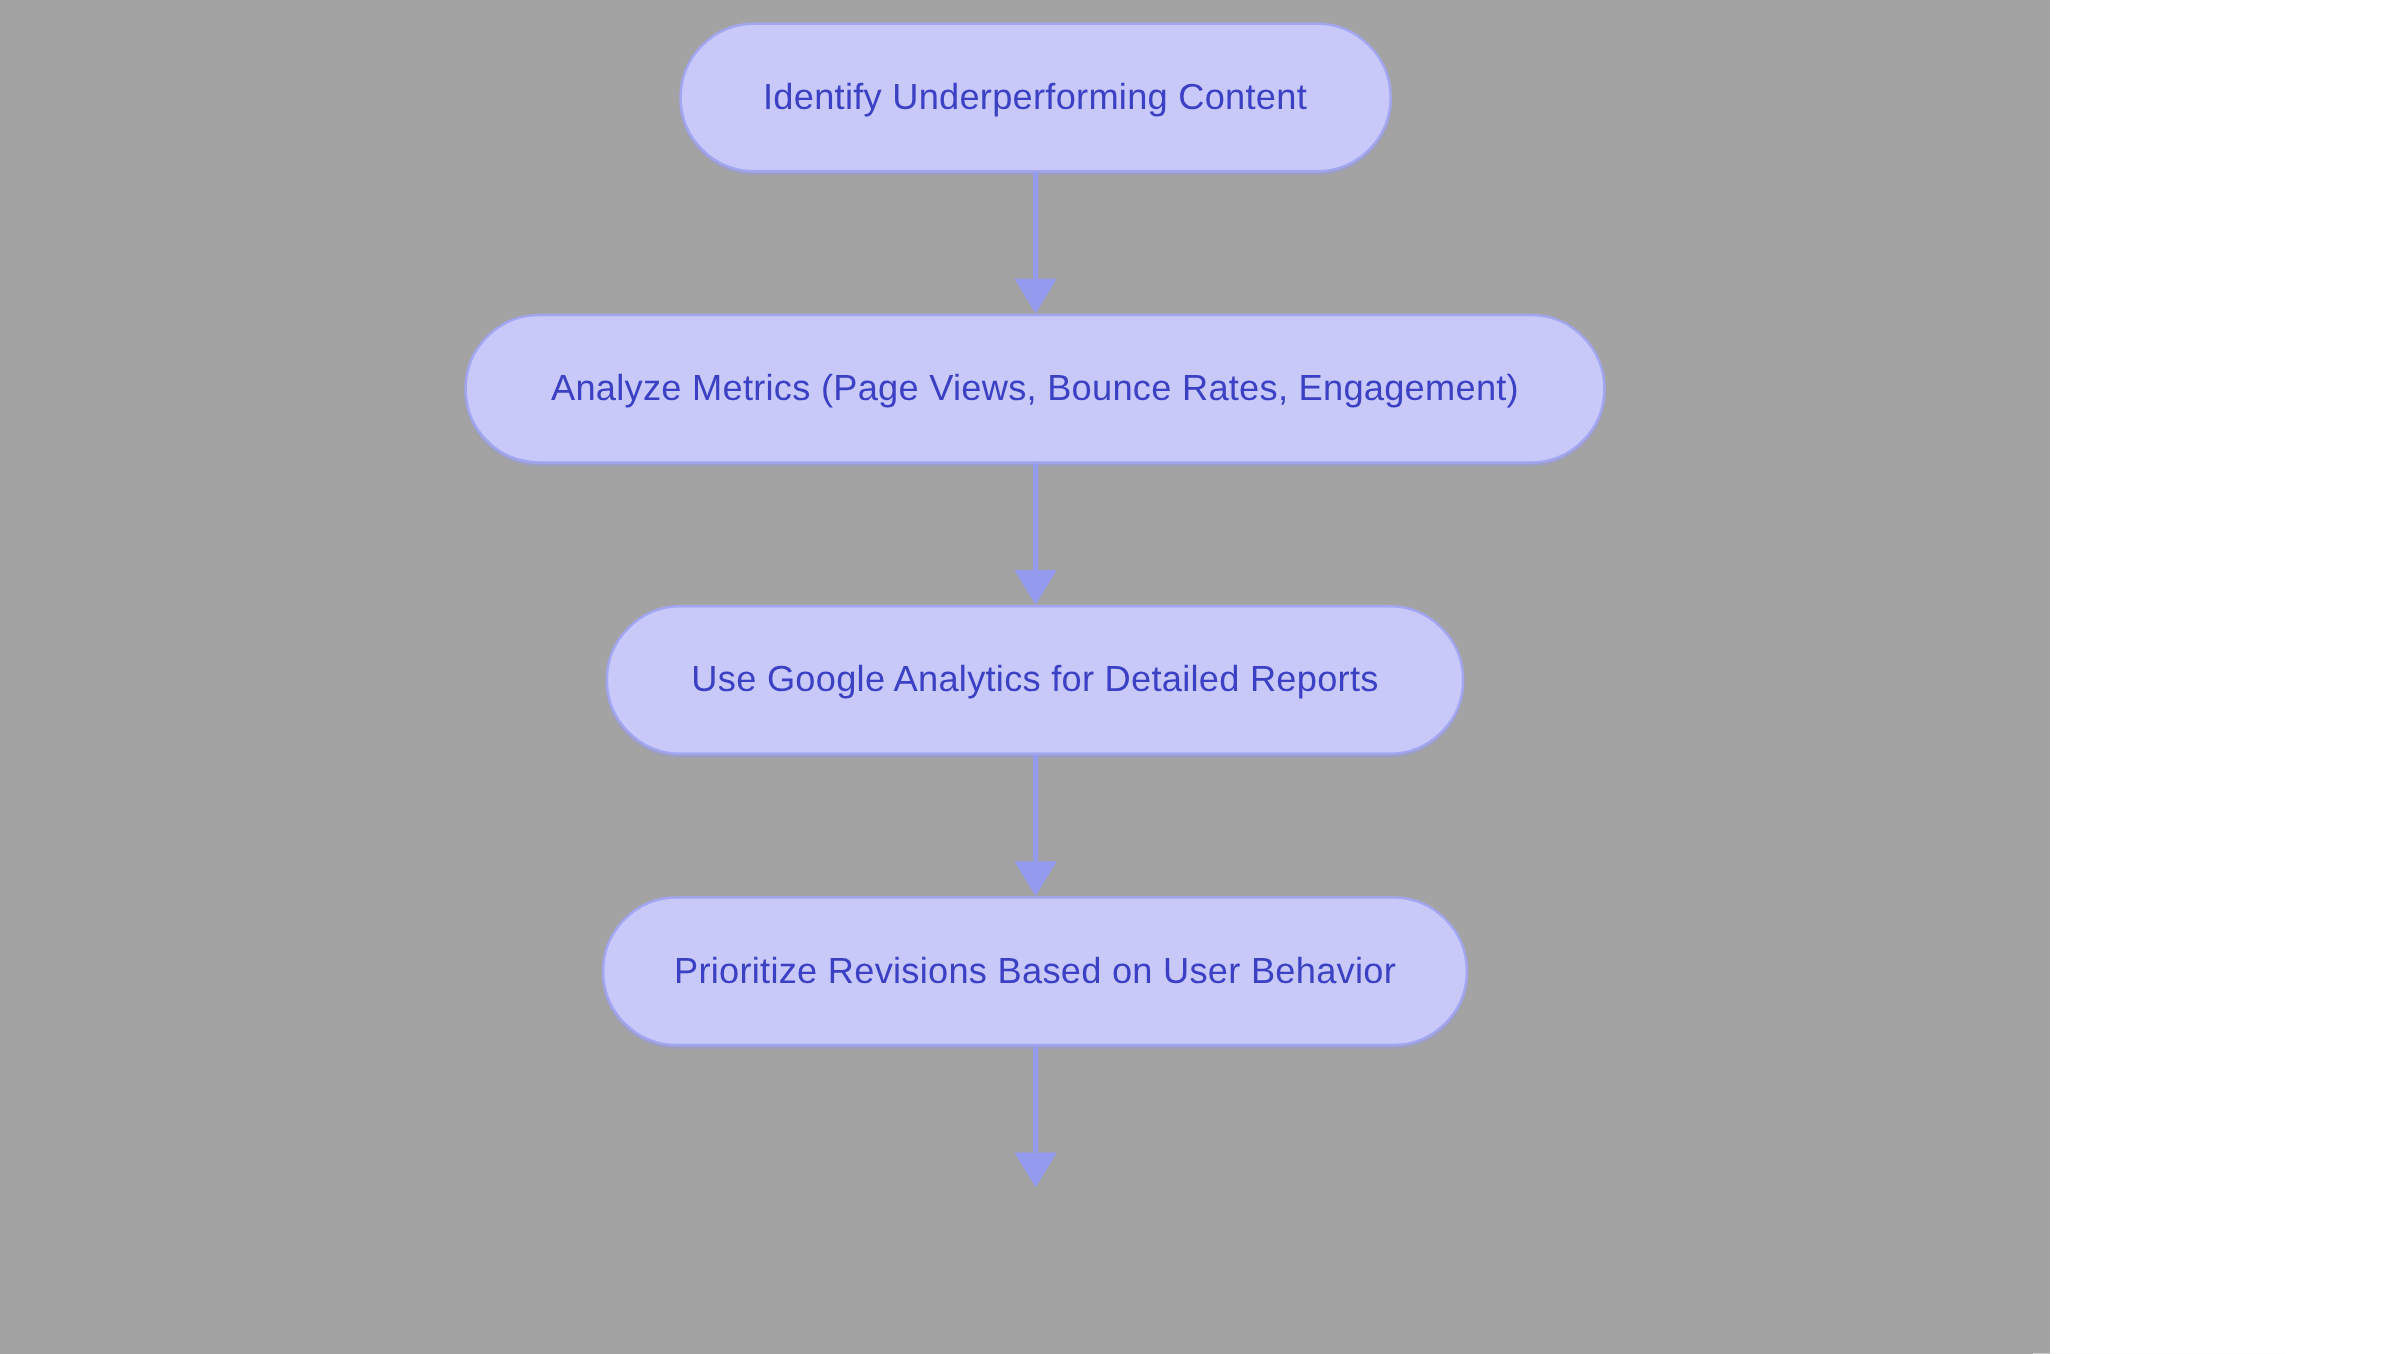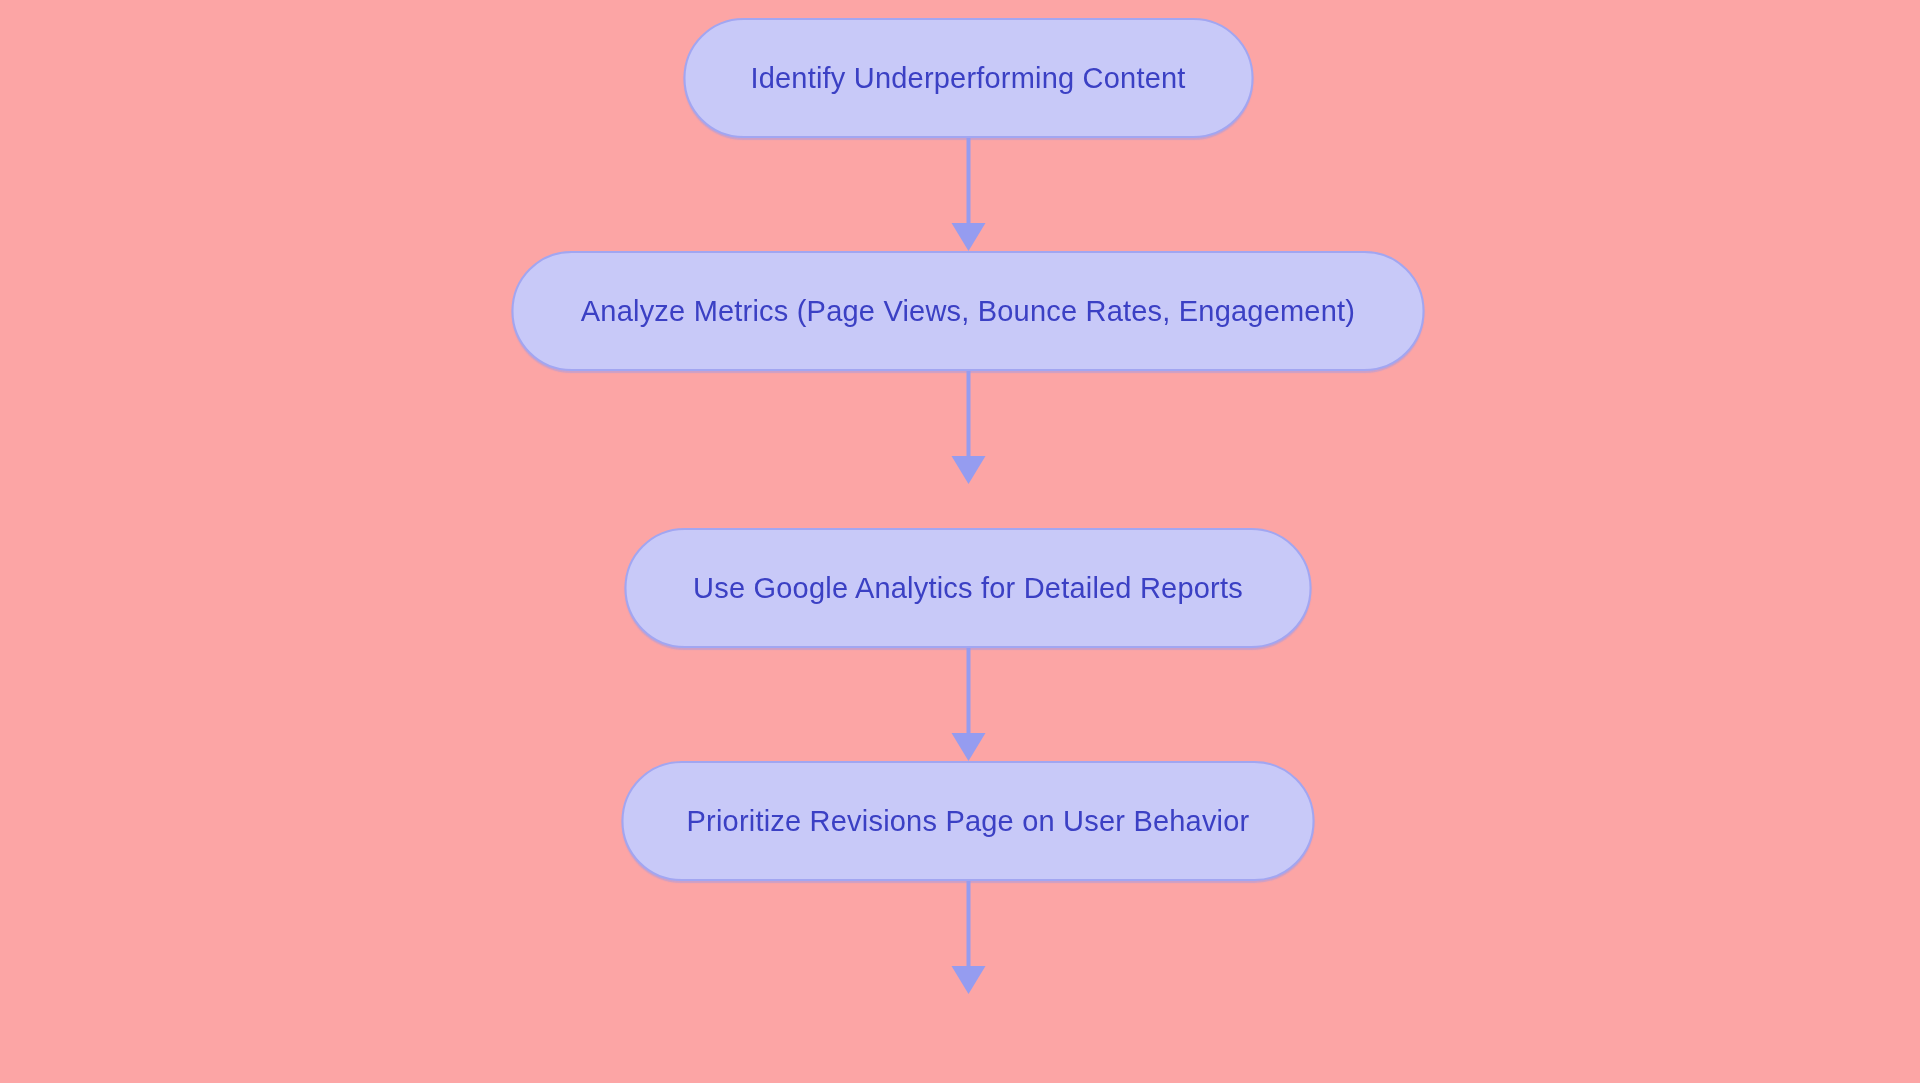--- a/index.html
+++ b/index.html
@@ -2,23 +2,23 @@
 <html style="--node-fill: #c8c9f8; --node-border: #a2a6f1; --node-text: #3b40c4; --arrow: #959cf0;"><head>
 <meta charset="utf-8">
 <style>
   html, body {
     margin: 0;
     padding: 0;
     background: #ffffff;
   }
   .canvas {
     position: relative;
-    width: 1920px;
+    width: 1640px;
     height: 1083px;
-    background: #fca5a5;
+    background: #a3a3a3;
     overflow: hidden;
     font-family: "Liberation Sans", sans-serif;
   }
   .flow-column {
     position: absolute;
     top: 18px;
     left: 50%;
     transform: translateX(calc(-50% + 8px));
     display: flex;
     flex-direction: column;
@@ -39,21 +39,21 @@
   .node-label {
     color: var(--node-text, #3b40c4);
     font-size: 29px;
     font-weight: 500;
     letter-spacing: 0.2px;
     white-space: nowrap;
     line-height: 1.2;
   }
   .w1 { width: 570px; }
   .w2 { width: 913px; text-align: right; }
-  .w3 { width: 687px; margin-top: 44px; }
+  .w3 { width: 687px; }
   .w4 { width: 693px; }
   .w5 { width: 578px; }
   .flow-arrow {
     height: 113px;
     display: flex;
     flex-direction: column;
     align-items: center;
     flex: 0 0 auto;
   }
   .arrow-line {
@@ -96,21 +96,21 @@
     <div class="flow-node w3">
       <span class="node-label">Use Google Analytics for Detailed Reports</span>
     </div>
 
     <div class="flow-arrow">
       <div class="arrow-line"></div>
       <div class="arrow-head"></div>
     </div>
 
     <div class="flow-node w4">
-      <span class="node-label">Prioritize Revisions Page on User Behavior</span>
+      <span class="node-label">Prioritize Revisions Based on User Behavior</span>
     </div>
 
     <div class="flow-arrow">
       <div class="arrow-line"></div>
       <div class="arrow-head"></div>
     </div>
 
 
   </div>
 </div>

